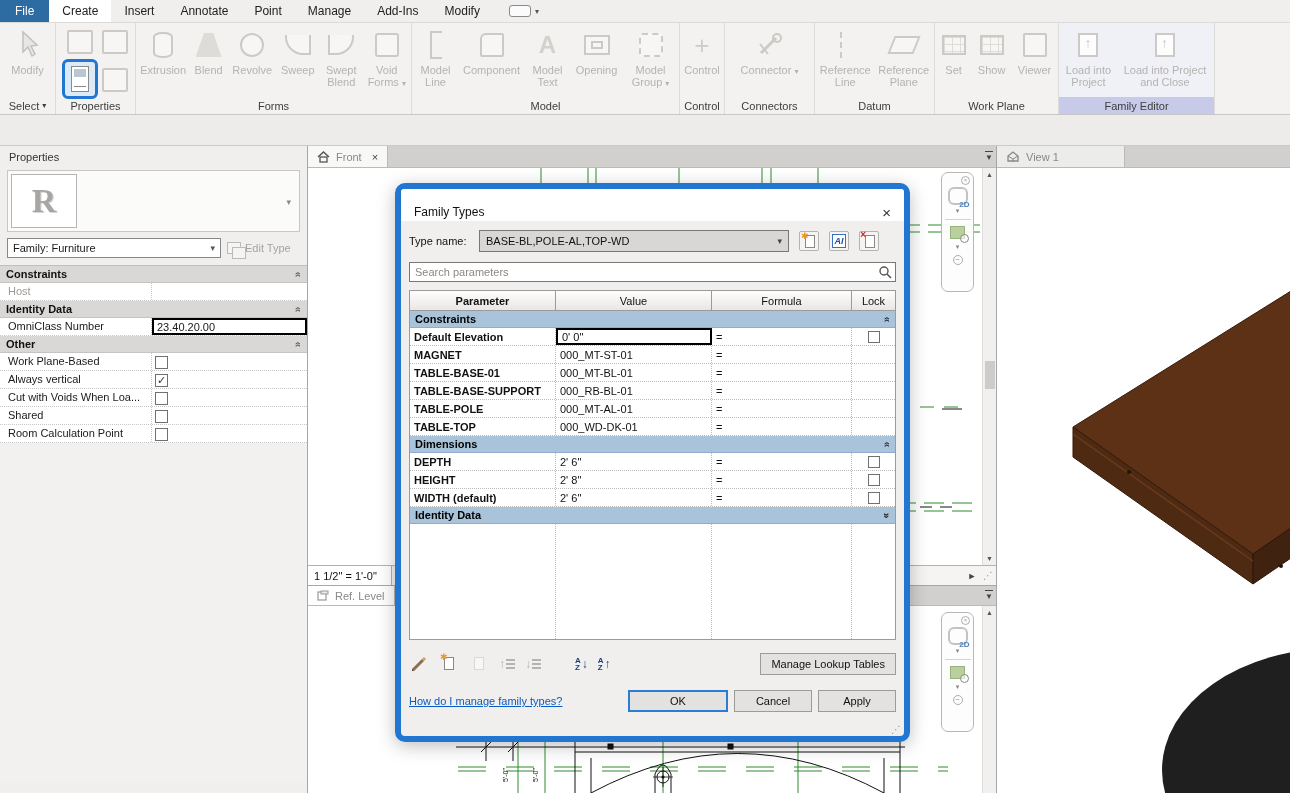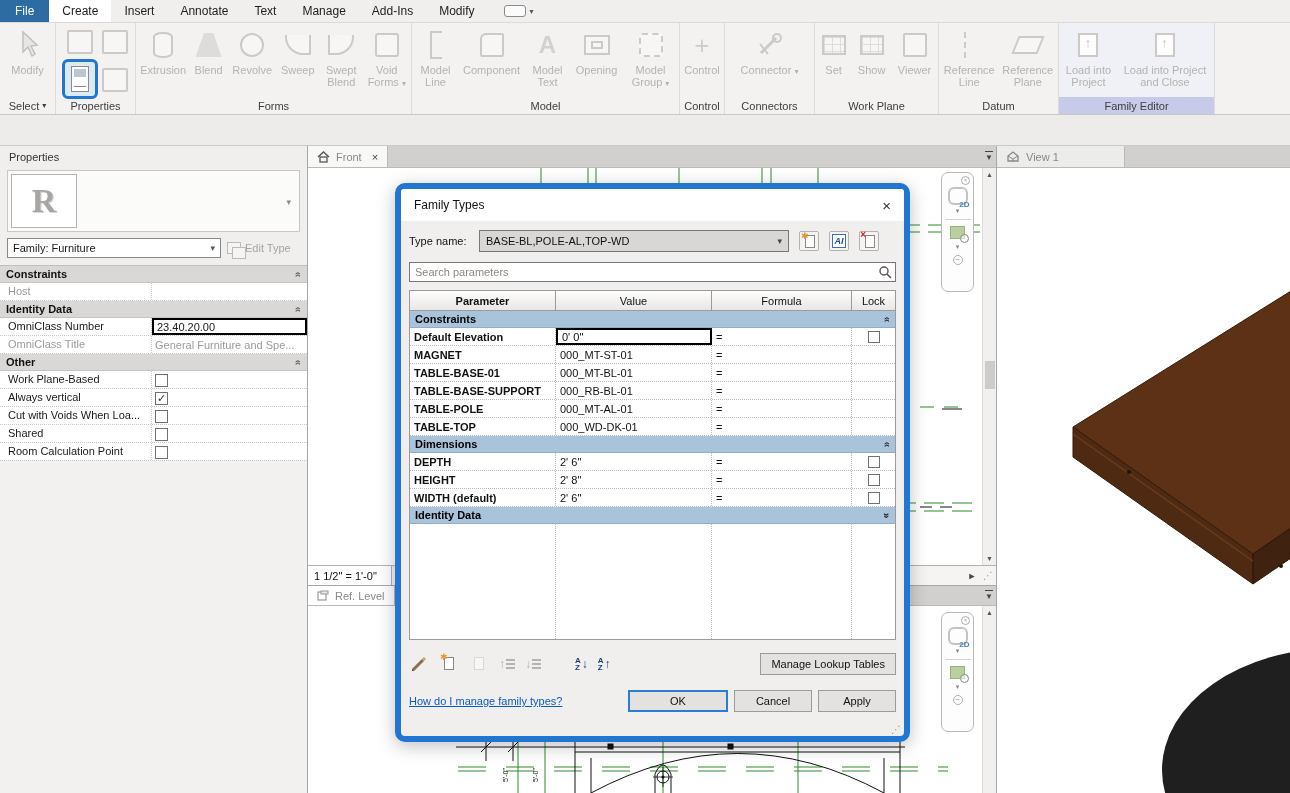--- a/index.html
+++ b/index.html
@@ -112,21 +112,21 @@
   .nb-wheel { width:20px; height:18px; border:2px solid #c5c3c1; border-radius:6px; position:relative; }
   .nb-wheel i { position:absolute; right:-4px; bottom:-6px; font-style:normal; font-size:8px; font-weight:bold; color:#4d7fb5; }
   .nb-dd { font-size:7px; color:#8a8886; }
   .nb-sep { width:26px; border-top:1px solid #d5d3d1; margin:2px 0; }
   .nb-zoom { width:15px; height:13px; background:#b9cf9e; border:1px solid #9ab37e; position:relative; margin:2px 0; }
   .nb-zoom::after { content:""; position:absolute; right:-5px; bottom:-5px; width:7px; height:7px; border:1.5px solid #8a8886; border-radius:50%; background:rgba(255,255,255,.6); }
   .nb-minus { width:10px; height:10px; border:1px solid #b0aeac; border-radius:50%; font-size:8px; line-height:8px; text-align:center; color:#9a9896; margin-top:2px; }
 
   
   .dialog { position:absolute; left:395px; top:183px; width:515px; height:559px; background:#f0efee; border:6px solid #2176d2; border-radius:10px; z-index:50; box-shadow:0 4px 18px rgba(0,0,0,.25); }
-  .dlg-title { height:28px; background:#fff; border-radius:3px 3px 0 0; display:flex; align-items:center; padding:16px 13px; font-size:12px; color:#111; }
+  .dlg-title { height:28px; background:#fff; border-radius:3px 3px 0 0; display:flex; align-items:flex-start; padding:16px 13px; font-size:12px; color:#111; }
   .dlg-close { margin-left:auto; font-size:15px; color:#333; line-height:15px; }
   .dlg-typename { margin:9px 8px 0 8px; display:flex; align-items:center; gap:6px; }
   .tn-label { width:64px; font-size:11px; color:#111; }
   .tn-combo { width:310px; height:22px; background:#d9d7d5; border:1px solid #7a7876; display:flex; align-items:center; justify-content:space-between; padding:0 6px; font-size:11px; color:#111; }
   .tn-combo .dd { color:#444; font-size:9px; }
   .mini-btn { width:20px; height:20px; background:#f5f4f2; border:1px solid #b5b3b1; border-radius:2px; position:relative; margin-left:4px; }
   .mb-page { position:absolute; left:5px; top:3px; width:10px; height:13px; background:#fff; border:1px solid #8a8886; }
   .mb-star { position:absolute; left:1px; top:-1px; color:#e8962e; font-size:9px; }
   .mb-x { position:absolute; left:0px; top:-3px; color:#cc2222; font-size:10px; font-weight:bold; }
   .mb-ai { position:absolute; inset:2px; border:1px solid #3a6fc4; color:#1c50a0; font-size:9px; font-weight:bold; display:flex; align-items:center; justify-content:center; background:#fff; }
@@ -178,21 +178,21 @@
     <div class="apptab active">
         <span>Create</span>
       </div>
     <div class="apptab">
         <span>Insert</span>
       </div>
     <div class="apptab">
         <span>Annotate</span>
       </div>
     <div class="apptab">
-        <span>Text</span>
+        <span>Point</span>
       </div>
     <div class="apptab">
         <span>Manage</span>
       </div>
     <div class="apptab">
         <span>Add-Ins</span>
       </div>
     <div class="apptab">
         <span>Modify</span>
       </div>
@@ -332,20 +332,38 @@
             <line x1="4" y1="12" x2="12" y2="22" stroke="#ccc9c6" stroke-width="2"></line>
           </svg>
         </span>
         <span class="rlabel"><span>Connector</span> <span class="dd">▾</span></span>
       </div>
       <div class="rpanel-label">
         <span>Connectors</span>
       </div>
     </div>
 
+    <div class="rpanel" style="width:120px;">
+      <div class="rbtn" style="width:58px;">
+        <span class="ricon-slot">
+            <span class="ric ic-dashv"></span>
+          </span>
+        <span class="rlabel" style="max-width:58px;">Reference Line</span>
+      </div>
+      <div class="rbtn" style="width:58px;">
+        <span class="ricon-slot">
+            <span class="ric ic-para"></span>
+          </span>
+        <span class="rlabel" style="max-width:58px;">Reference Plane</span>
+      </div>
+      <div class="rpanel-label">
+        <span>Datum</span>
+      </div>
+    </div>
+
     <div class="rpanel" style="width:124px;">
       <div class="rbtn" style="width:34px;">
         <span class="ricon-slot">
             <span class="ric ic-grid"></span>
           </span>
         <span class="rlabel">Set</span>
       </div>
       <div class="rbtn" style="width:40px;">
         <span class="ricon-slot">
             <span class="ric ic-grid"></span>
@@ -353,38 +371,20 @@
         <span class="rlabel">Show</span>
       </div>
       <div class="rbtn" style="width:44px;">
         <span class="ricon-slot">
             <span class="ric ic-box" style="border-radius:2px;"></span>
           </span>
         <span class="rlabel">Viewer</span>
       </div>
       <div class="rpanel-label">
         <span>Work Plane</span>
-      </div>
-    </div>
-
-    <div class="rpanel" style="width:120px;">
-      <div class="rbtn" style="width:58px;">
-        <span class="ricon-slot">
-            <span class="ric ic-dashv"></span>
-          </span>
-        <span class="rlabel" style="max-width:58px;">Reference Line</span>
-      </div>
-      <div class="rbtn" style="width:58px;">
-        <span class="ricon-slot">
-            <span class="ric ic-para"></span>
-          </span>
-        <span class="rlabel" style="max-width:58px;">Reference Plane</span>
-      </div>
-      <div class="rpanel-label">
-        <span>Datum</span>
       </div>
     </div>
 
     <div class="rpanel family-editor" style="width:156px;">
       <div class="rbtn" style="width:56px;">
         <span class="ricon-slot">
             <span class="ric ic-arrowpage"></span>
           </span>
         <span class="rlabel" style="max-width:54px;">Load into Project</span>
       </div>
@@ -432,24 +432,20 @@
         <div class="pg-label dim">Host</div>
         <div class="pg-value dim"></div>
       </div>
       <div class="pg-sec">
         <span>Identity Data</span>
         <span class="chev">»</span>
       </div>
       <div class="pg-row">
         <div class="pg-label">OmniClass Number</div>
         <div class="pg-value focus">23.40.20.00</div>
-      </div>
-      <div class="pg-row">
-        <div class="pg-label dim">OmniClass Title</div>
-        <div class="pg-value dim">General Furniture and Spe...</div>
       </div>
       <div class="pg-sec">
         <span>Other</span>
         <span class="chev">»</span>
       </div>
       <div class="pg-row">
         <div class="pg-label">Work Plane-Based</div>
         <div class="pg-value">
             <span class="cb"></span>
           </div>

